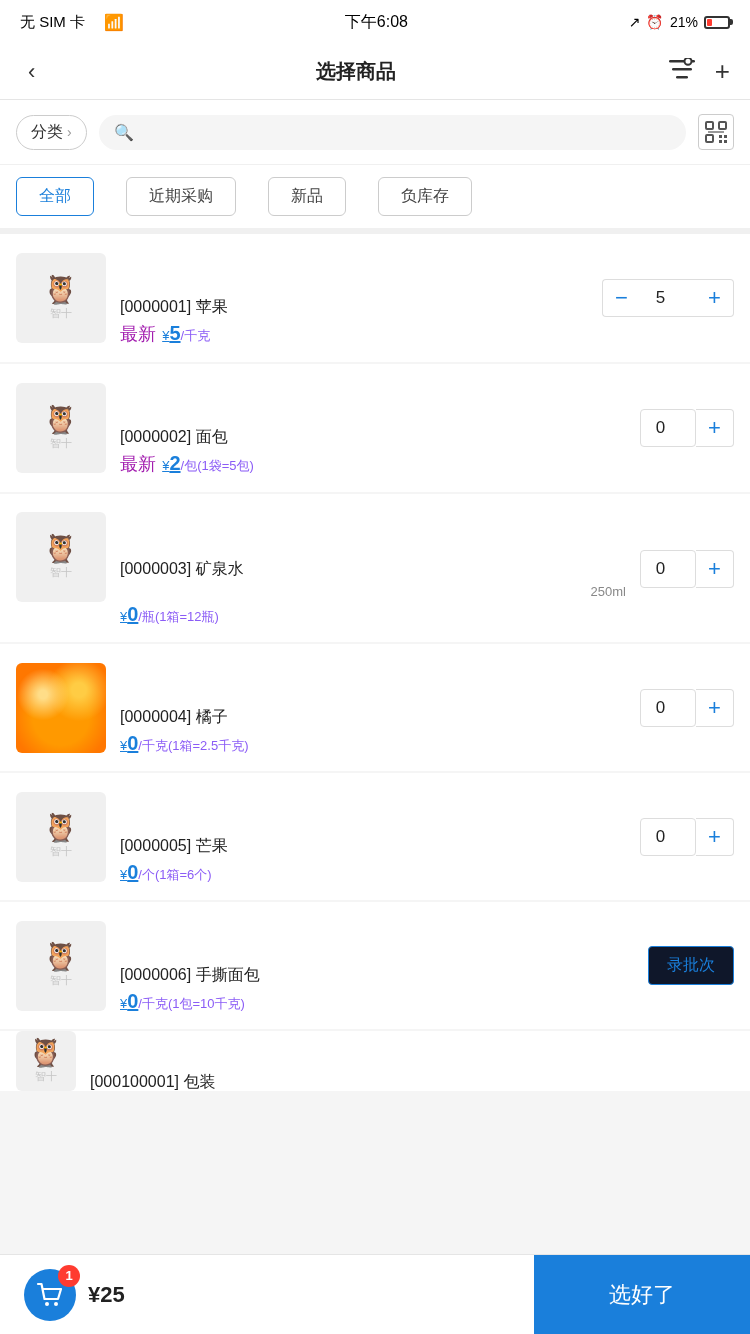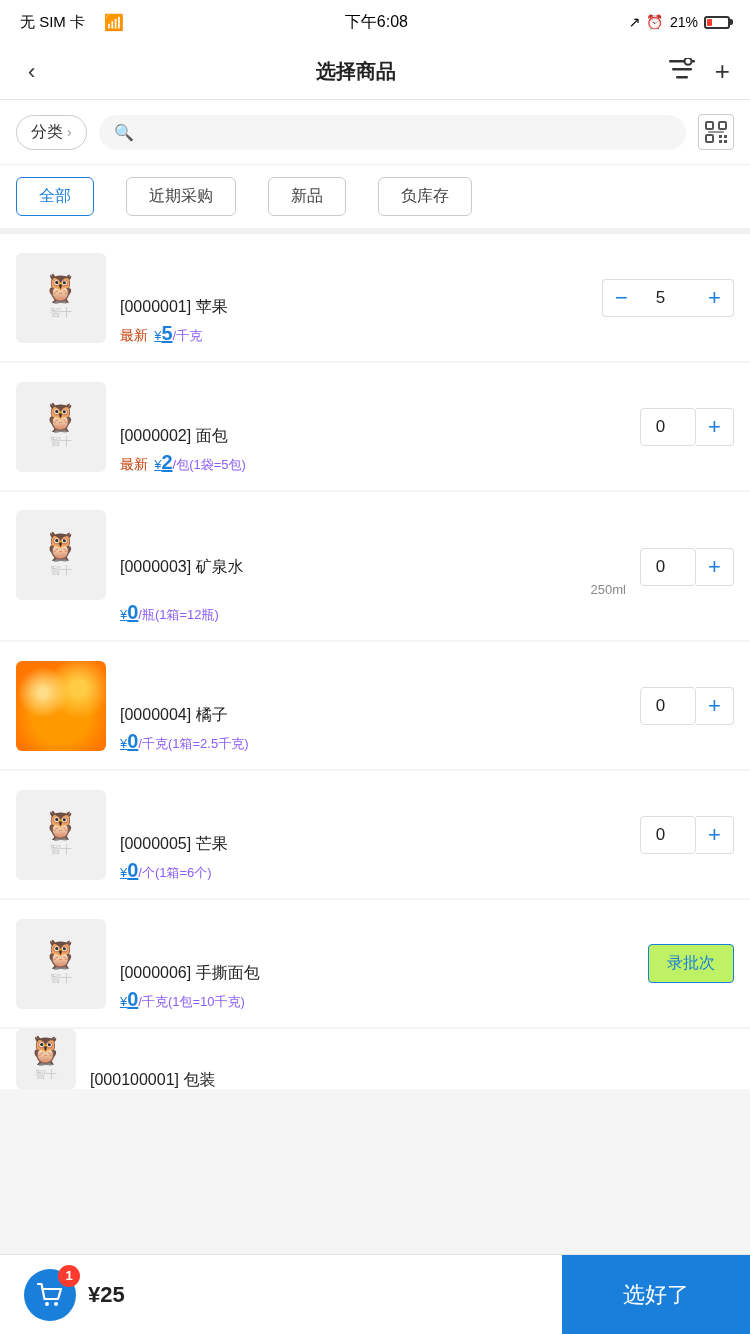--- a/index.html
+++ b/index.html
@@ -220,22 +220,22 @@
       color: #1a7fdb;
       font-weight: 600;
       text-decoration: underline;
     }
     .price-unit {
       font-size: 13px;
       color: #8b5cf6;
       text-decoration: none;
     }
     .price-latest {
-      font-size: 14px;
-      color: #c2410c;
+      font-size: 18px;
+      color: #a21caf;
       margin-right: 2px;
     }
 
     .product-qty {
       display: flex;
       align-items: center;
       gap: 0;
       flex-shrink: 0;
     }
     .qty-btn {
@@ -262,21 +262,21 @@
       border-right: none;
     }
 
     
     .batch-btn {
       border: 1.5px solid #1a7fdb;
       border-radius: 4px;
       padding: 8px 18px;
       font-size: 16px;
       color: #1a7fdb;
-      background: #bef264;
+      background: #0f172a;
       cursor: pointer;
       white-space: nowrap;
     }
 
     
     .bottom-bar {
       position: fixed;
       bottom: 0;
       left: 0;
       width: 750px;
@@ -310,21 +310,21 @@
       font-size: 13px;
       font-weight: 600;
       display: flex; align-items: center; justify-content: center;
     }
     .cart-total {
       font-size: 22px;
       font-weight: 600;
       color: #222;
     }
     .confirm-btn {
-      width: 188px;
+      width: 216px;
       height: 80px;
       background: #1a7fdb;
       color: #fff;
       font-size: 22px;
       font-weight: 500;
       border: none;
       cursor: pointer;
       display: flex;
       align-items: center;
       justify-content: center;

